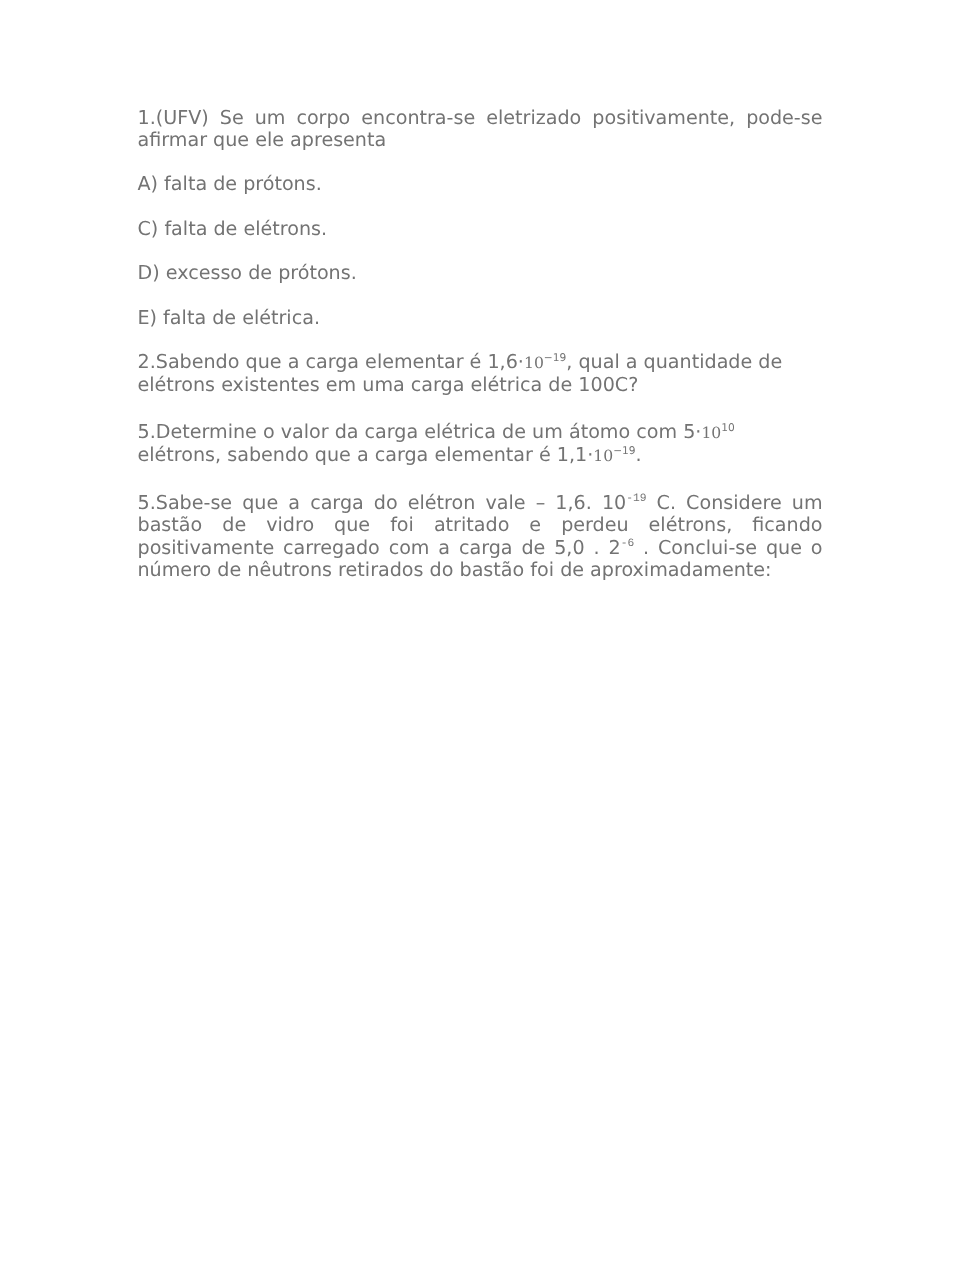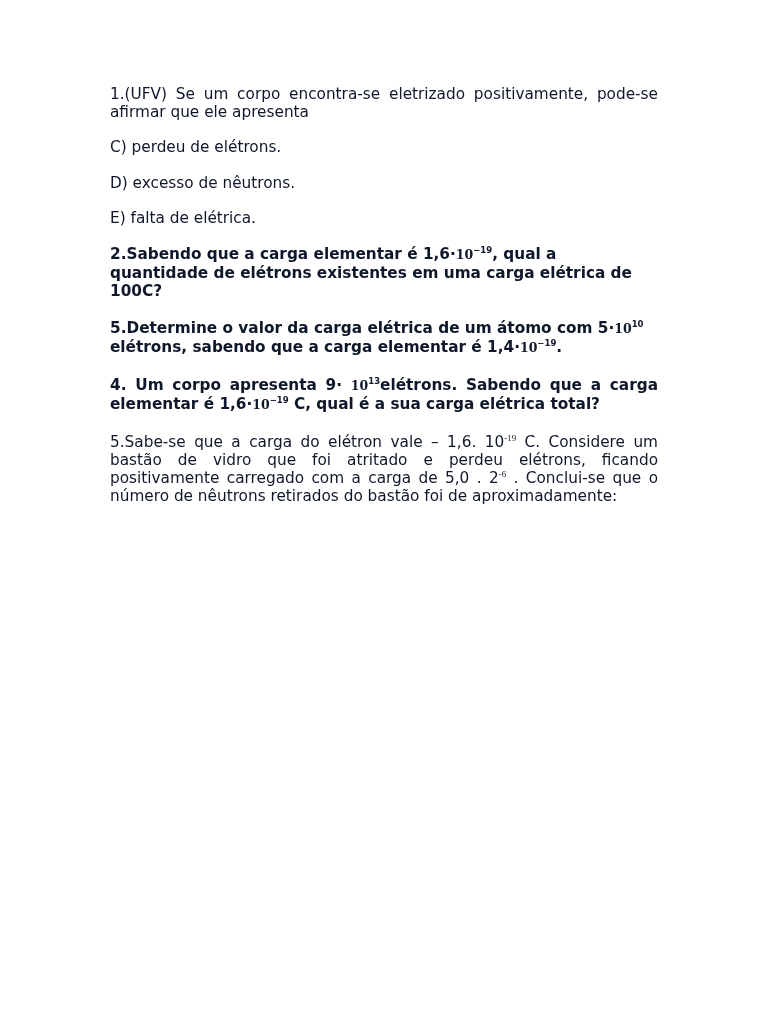--- a/index.html
+++ b/index.html
@@ -1,42 +1,42 @@
 <!DOCTYPE html>
 <html><head>
 <meta charset="utf-8">
 <style>
   html, body { margin: 0; padding: 0; background: #ffffff; }
   body { width: 768px; height: 1024px; position: relative; overflow: hidden; }
   .page {
     position: absolute; left: 110px; top: 85px; width: 548px;
     font-family: "DejaVu Sans", sans-serif; font-size: 15.3px; line-height: 18px;
-    color: #0f172a;
+    color: #737373;
   }
   .para { margin: 0; text-align: justify; }
   .para.left { text-align: left; }
   .q1 { margin-bottom: 17px; }
   .opt { margin-bottom: 17.5px; }
-  .gap { margin-bottom: 19px; font-weight: bold; }
+  .gap { margin-bottom: 19px; }
   .pow { font-family: "DejaVu Serif", serif; font-size: 12.5px; }
   sup { font-size: 8.5px; line-height: 0; vertical-align: 0.65em; }
-  sup.s { font-family: Liberation Serif, serif; font-size: 9px; }
+  sup.s { font-family: Liberation Mono, monospace; font-size: 9px; }
 </style>
 </head>
 <body>
 
 <div class="page">
 
   <p class="para q1">1.(UFV) Se um corpo encontra-se eletrizado positivamente, pode-se afirmar que ele apresenta</p>
 
-  <p class="para left opt">C) perdeu de elétrons.</p>
-  <p class="para left opt">D) excesso de nêutrons.</p>
+  <p class="para left opt">A) falta de prótons.</p>
+  <p class="para left opt">C) falta de elétrons.</p>
+  <p class="para left opt">D) excesso de prótons.</p>
   <p class="para left opt">E) falta de elétrica.</p>
 
   <p class="para left gap"><span>2.Sabendo que a carga elementar é 1,6·</span><span class="pow">10</span><sup>−19</sup><span>, qual a quantidade de elétrons existentes em uma carga elétrica de 100C?</span></p>
 
-  <p class="para left gap"><span>5.Determine o valor da carga elétrica de um átomo com 5·</span><span class="pow">10</span><sup>10</sup><span> elétrons, sabendo que a carga elementar é 1,4·</span><span class="pow">10</span><sup>−19</sup><span>.</span></p>
+  <p class="para left gap"><span>5.Determine o valor da carga elétrica de um átomo com 5·</span><span class="pow">10</span><sup>10</sup><span> elétrons, sabendo que a carga elementar é 1,1·</span><span class="pow">10</span><sup>−19</sup><span>.</span></p>
 
-  <p class="para gap"><span>4. Um corpo apresenta 9· </span><span class="pow">10</span><sup>13</sup><span>elétrons. Sabendo que a carga elementar é 1,6·</span><span class="pow">10</span><sup>−19</sup><span> C, qual é a sua carga elétrica total?</span></p>
 
   <p class="para"><span>5.Sabe-se que a carga do elétron vale – 1,6. 10</span><sup class="s">-19</sup><span> C. Considere um bastão de vidro que foi atritado e perdeu elétrons, ficando positivamente carregado com a carga de 5,0 . 2</span><sup class="s">-6</sup><span> . Conclui-se que o número de nêutrons retirados do bastão foi de aproximadamente:</span></p>
 
 </div>
 
 </body></html>

